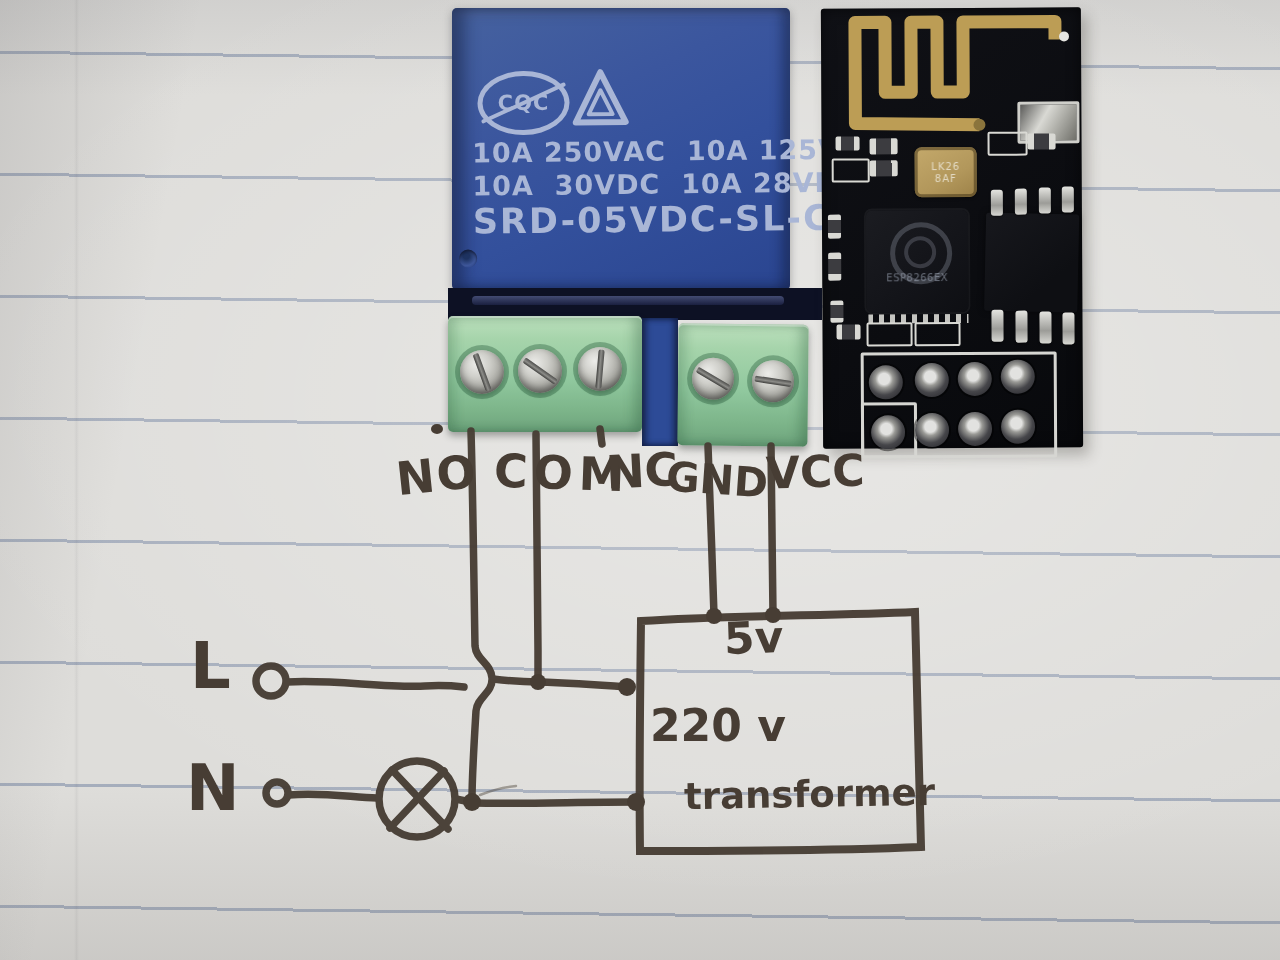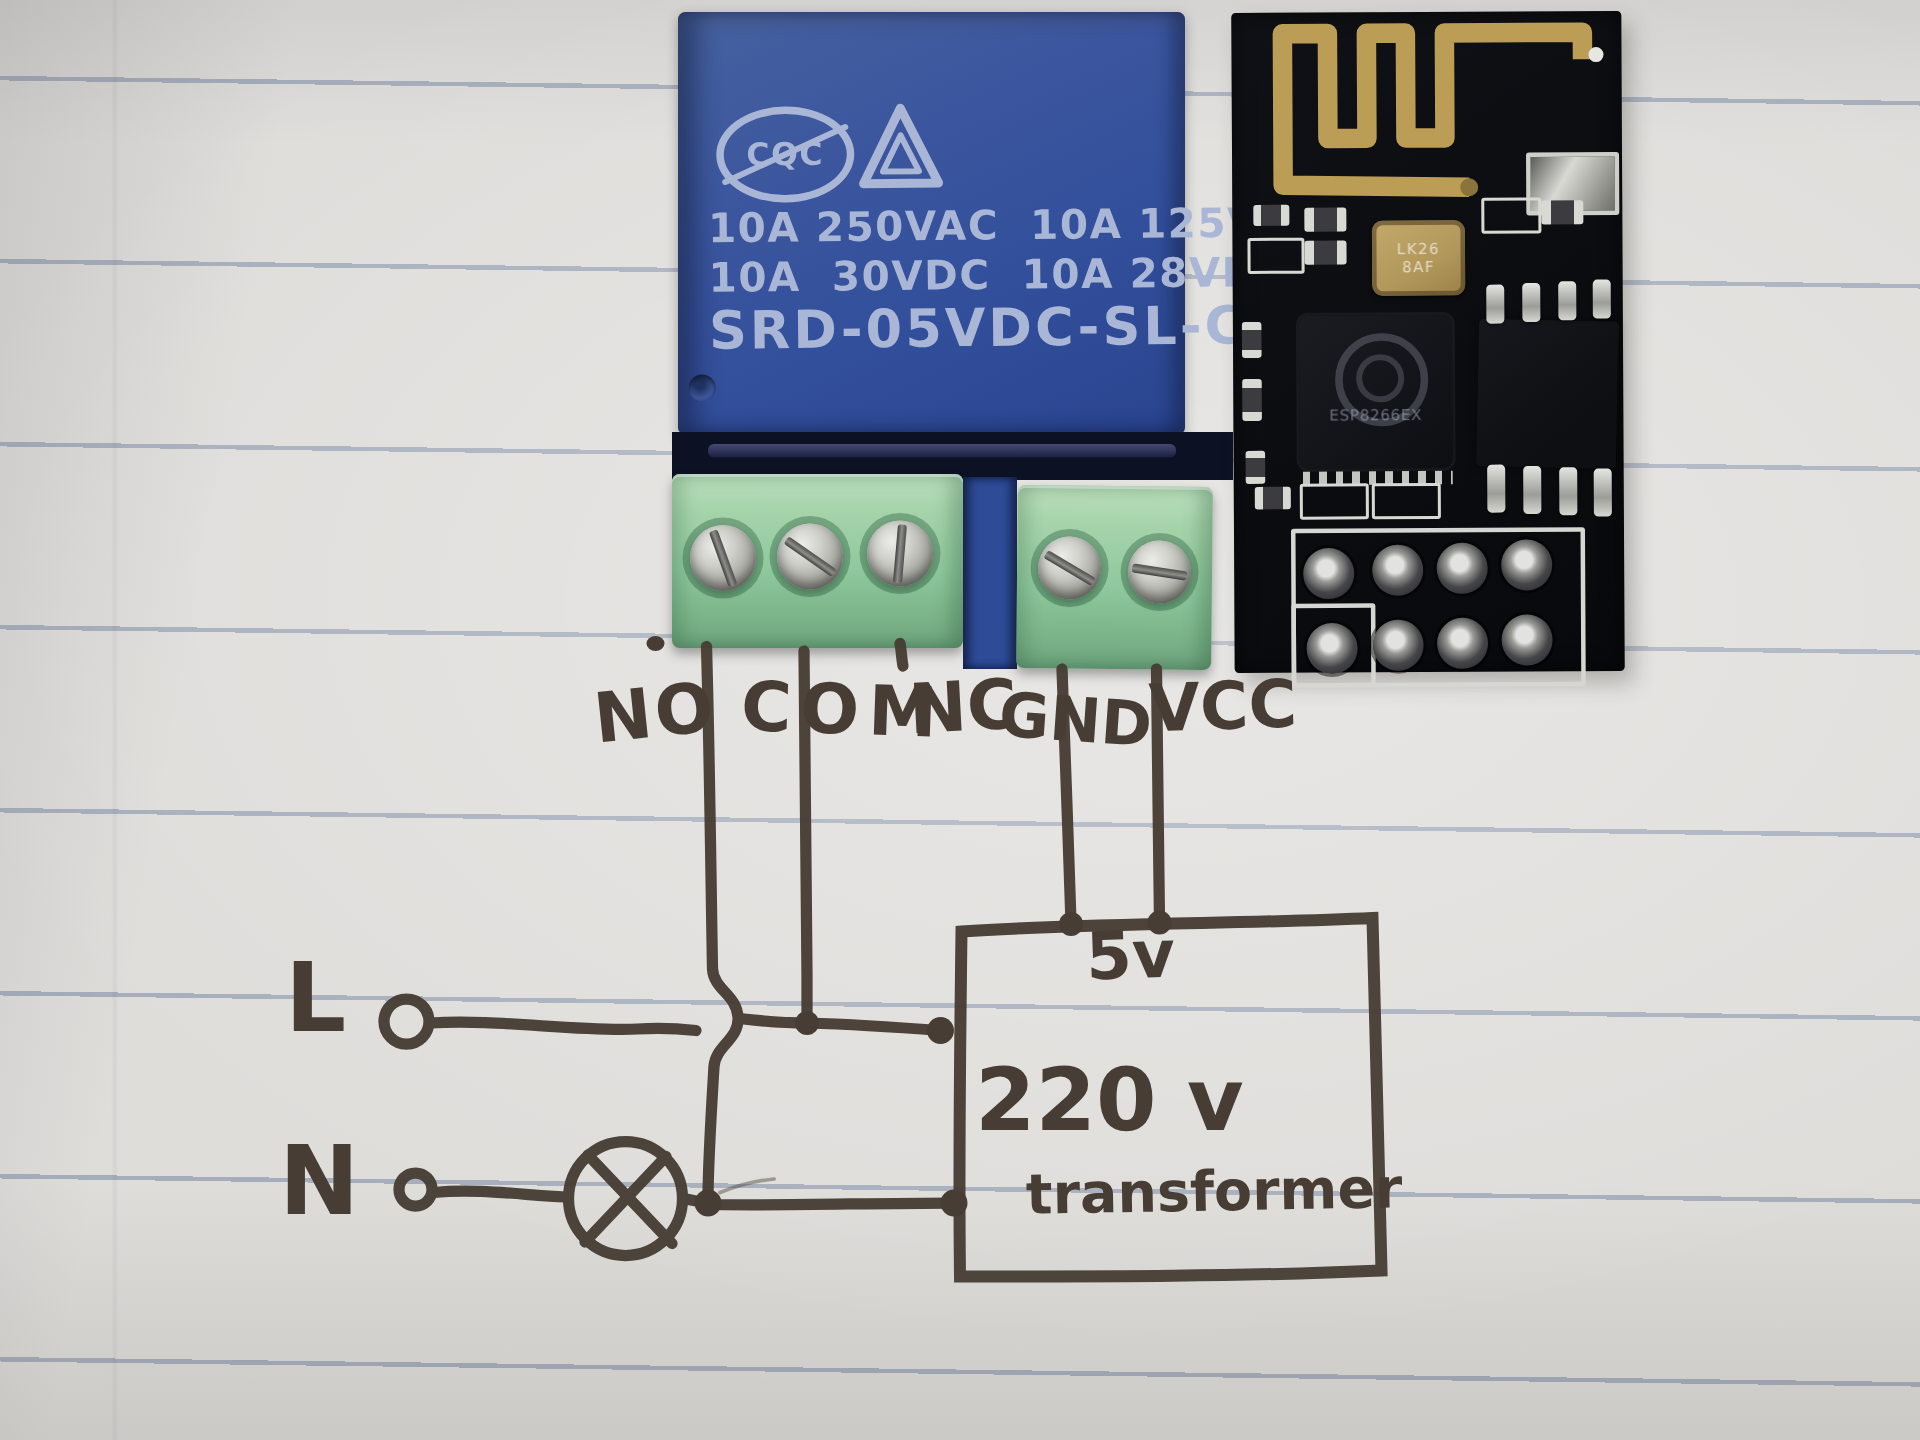--- a/index.html
+++ b/index.html
@@ -250,17 +250,17 @@
   <div class="hand" style="left:396px;top:452px;font-size:46px;transform:rotate(-6deg);letter-spacing:2px;">NO</div>
   <div class="hand" style="left:494px;top:450px;font-size:46px;transform:rotate(2deg);letter-spacing:6px;">COM</div>
   <div class="hand" style="left:606px;top:448px;font-size:46px;transform:rotate(-3deg);">NC</div>
   <div class="hand" style="left:666px;top:460px;font-size:41px;transform:rotate(4deg);">GND</div>
   <div class="hand" style="left:766px;top:450px;font-size:44px;transform:rotate(-2deg);">VCC</div>
 
   <div class="hand" style="left:190px;top:634px;font-size:64px;">L</div>
   <div class="hand" style="left:186px;top:756px;font-size:64px;">N</div>
 
   <div class="hand" style="left:724px;top:616px;font-size:44px;transform:rotate(-2deg);">5v</div>
-  <div class="hand" style="left:650px;top:704px;font-size:58px;">220 v</div>
+  <div class="hand" style="left:650px;top:704px;font-size:44px;">220 v</div>
   <div class="hand" style="left:684px;top:776px;font-size:37px;transform:rotate(-1deg);">transformer</div>
 
   <div class="vignette"></div>
 </div>
 
 </body></html>

